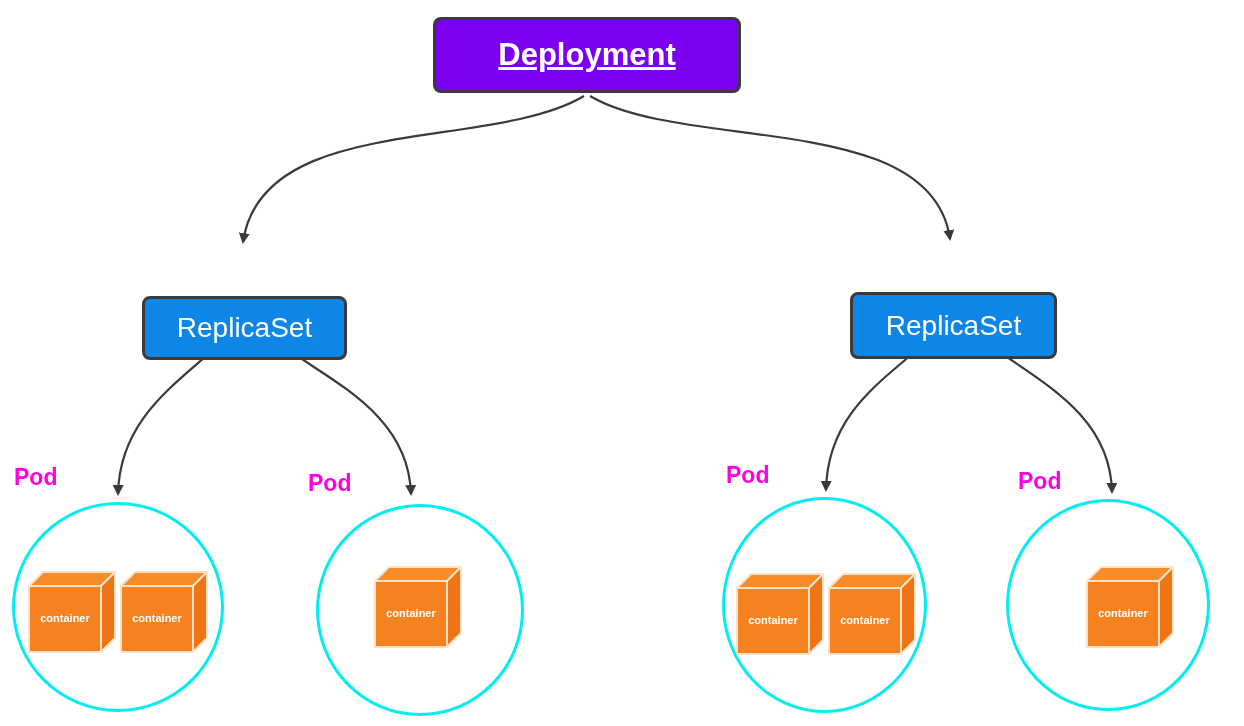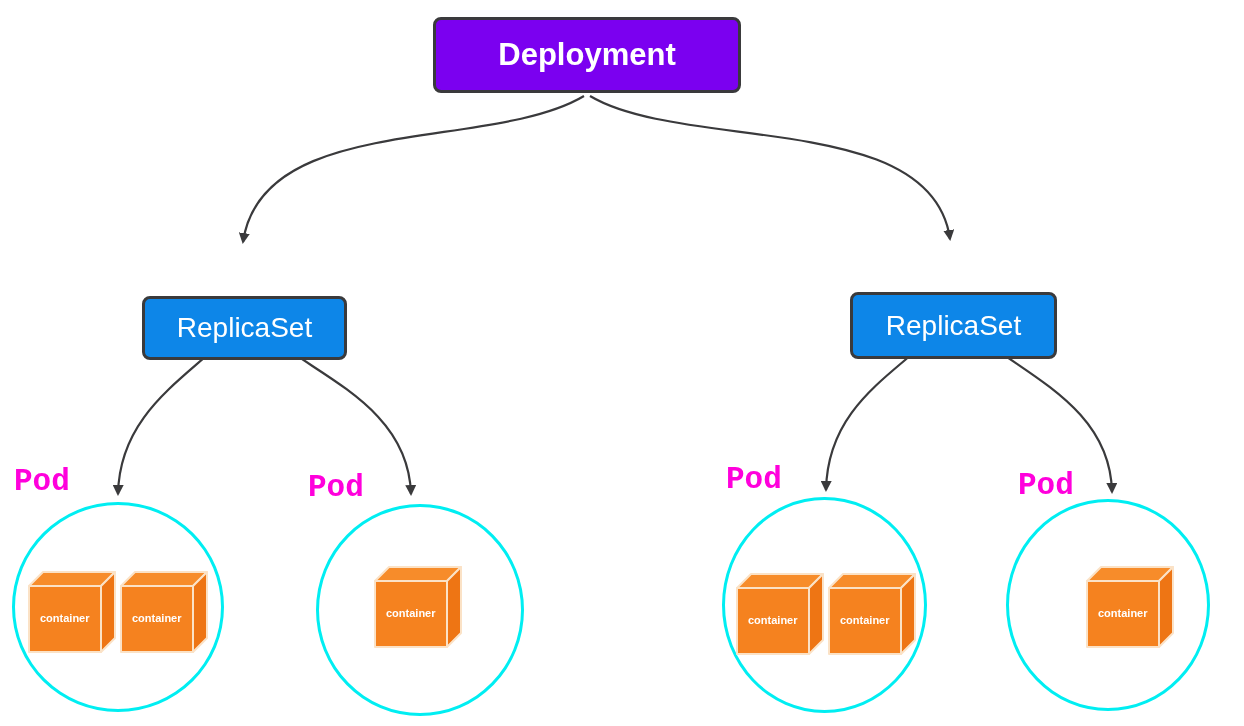--- a/index.html
+++ b/index.html
@@ -11,28 +11,28 @@
   .edges-layer{position:absolute;left:0;top:0;z-index:1;}
   .edge{fill:none;stroke:var(--arrow,#3A3A3C);stroke-width:2.2px;}
   .arrowhead{fill:var(--arrow,#3A3A3C);}
 
   .node{
     position:absolute;z-index:2;display:flex;align-items:center;justify-content:center;
     border:3px solid var(--nodeborder,#3A3A3C);border-radius:8px;color:var(--nodetext,#fff);
     box-sizing:border-box;
   }
   .deployment{left:433px;top:17px;width:308px;height:76px;
-    background:var(--purple,#7B00F0);font-size:31px;font-weight:bold;}
+    background:var(--purple,#7B00F0);font-size:31px;font-weight:bold;text-decoration:underline;}
   .replicaset{background:var(--blue,#0D86E8);font-size:28px;font-weight:400;margin-top:48px;}
   .rs1{left:142px;top:248px;width:205px;height:64px;}
   .rs2{left:850px;top:244px;width:207px;height:67px;}
 
   .pod-label{
     position:absolute;z-index:2;color:var(--magenta,#FF00DC);
-    font-size:31px;font-weight:bold;line-height:1;font-family:Liberation Mono, monospace;
+    font-size:23px;font-weight:bold;line-height:1;
   }
   .pl1{left:14px;top:466px;}
   .pl2{left:308px;top:472px;}
   .pl3{left:726px;top:464px;}
   .pl4{left:1018px;top:470px;}
 
   .pod-circle{
     position:absolute;z-index:2;box-sizing:border-box;
     border:3px solid var(--cyan,#00EEF2);border-radius:50%;background:transparent;
   }
@@ -45,21 +45,21 @@
   .cube svg{position:absolute;left:0;top:0;}
   .face{stroke:var(--edgecream,#FBE2C6);stroke-width:2;stroke-linejoin:round;}
   .face-front,.face-top{fill:var(--orange,#F5821F);}
   .face-top{fill:var(--orange-top,#F78C2A);}
   .face-side{fill:var(--orange-side,#EE7514);}
   .cube-label-wrap{
     position:absolute;left:1px;top:15px;width:72px;height:66px;
     display:flex;align-items:center;justify-content:center;
   }
   .cube-label{
-    width:50px;color:#fff;font-size:11px;font-weight:bold;
+    width:50px;color:#fff;font-size:11px;font-weight:bold;text-align:center;
     word-break:break-all;line-height:1.25;
   }
   .cb1a{left:28px;top:571px;}
   .cb1b{left:120px;top:571px;}
   .cb2a{left:374px;top:566px;}
   .cb3a{left:736px;top:573px;}
   .cb3b{left:828px;top:573px;}
   .cb4a{left:1086px;top:566px;}
 </style>
 </head>

